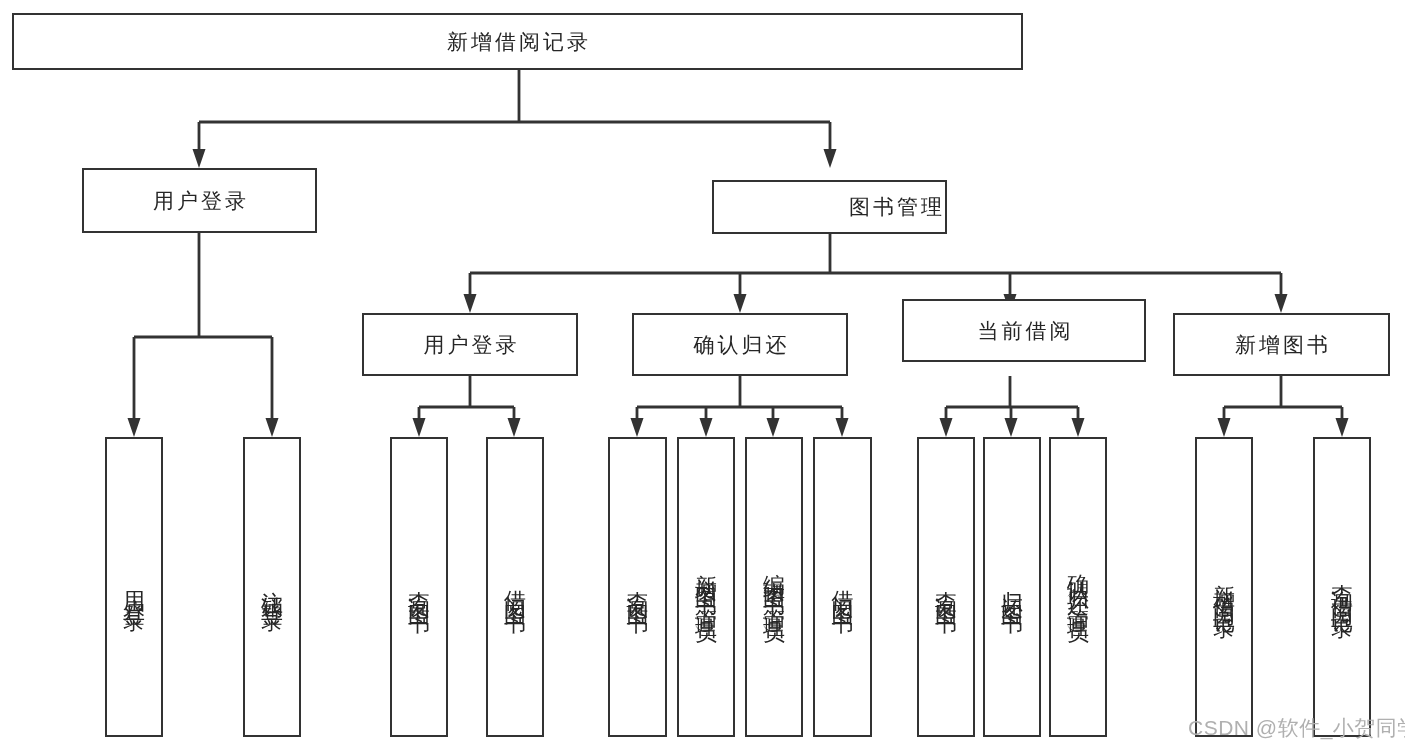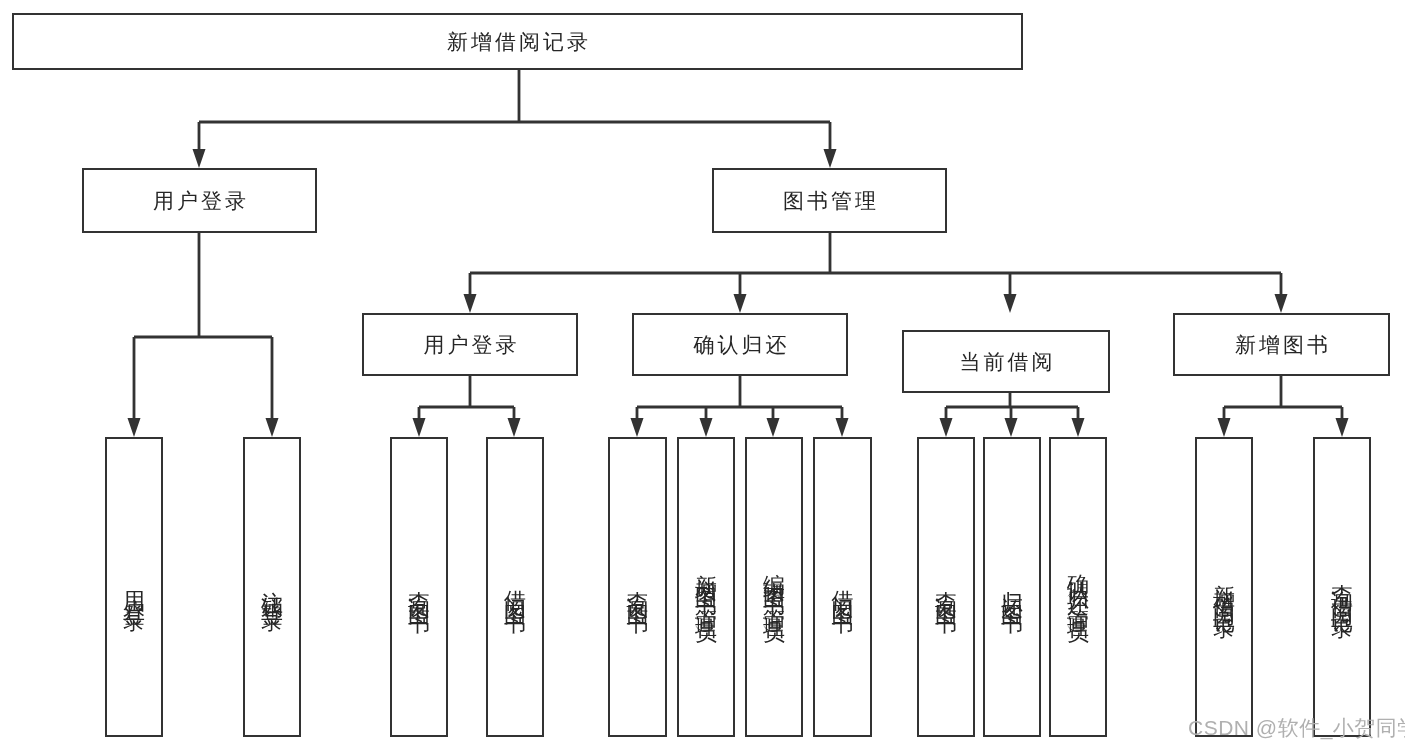--- a/index.html
+++ b/index.html
@@ -20,25 +20,25 @@
   .h-node{font-size:21px;letter-spacing:3px;text-indent:3px;}
   .leaf{font-size:22px;}
   .leaf .vtxt{
     writing-mode:vertical-rl;text-orientation:mixed;
     letter-spacing:7px;line-height:1;white-space:nowrap;
   }
   
   #n-root{left:12px;top:13px;width:1011px;height:57px;}
   
   #n-user-login{left:82px;top:168px;width:235px;height:65px;}
-  #n-book-mgmt{left:712px;top:168px;width:235px;height:65px;}
+  #n-book-mgmt{left:712px;top:180px;width:235px;height:54px;justify-content:flex-end;}
   
   #n-recommend{left:362px;top:313px;width:216px;height:63px;}
   #n-borrowing{left:632px;top:313px;width:216px;height:63px;}
-  #n-current{left:902px;top:330px;width:208px;height:63px;}
+  #n-current{left:902px;top:299px;width:244px;height:63px;}
   #n-records{left:1173px;top:313px;width:217px;height:63px;}
   
   .leaf{top:437px;height:300px;width:58px;}
   #l-user-login{left:105px;}
   #l-logout{left:243px;}
   #l-rec-query{left:390px;}
   #l-rec-borrow{left:486px;}
   #l-bor-query{left:608px;width:59px;}
   #l-bor-add{left:677px;}
   #l-bor-edit{left:745px;}

